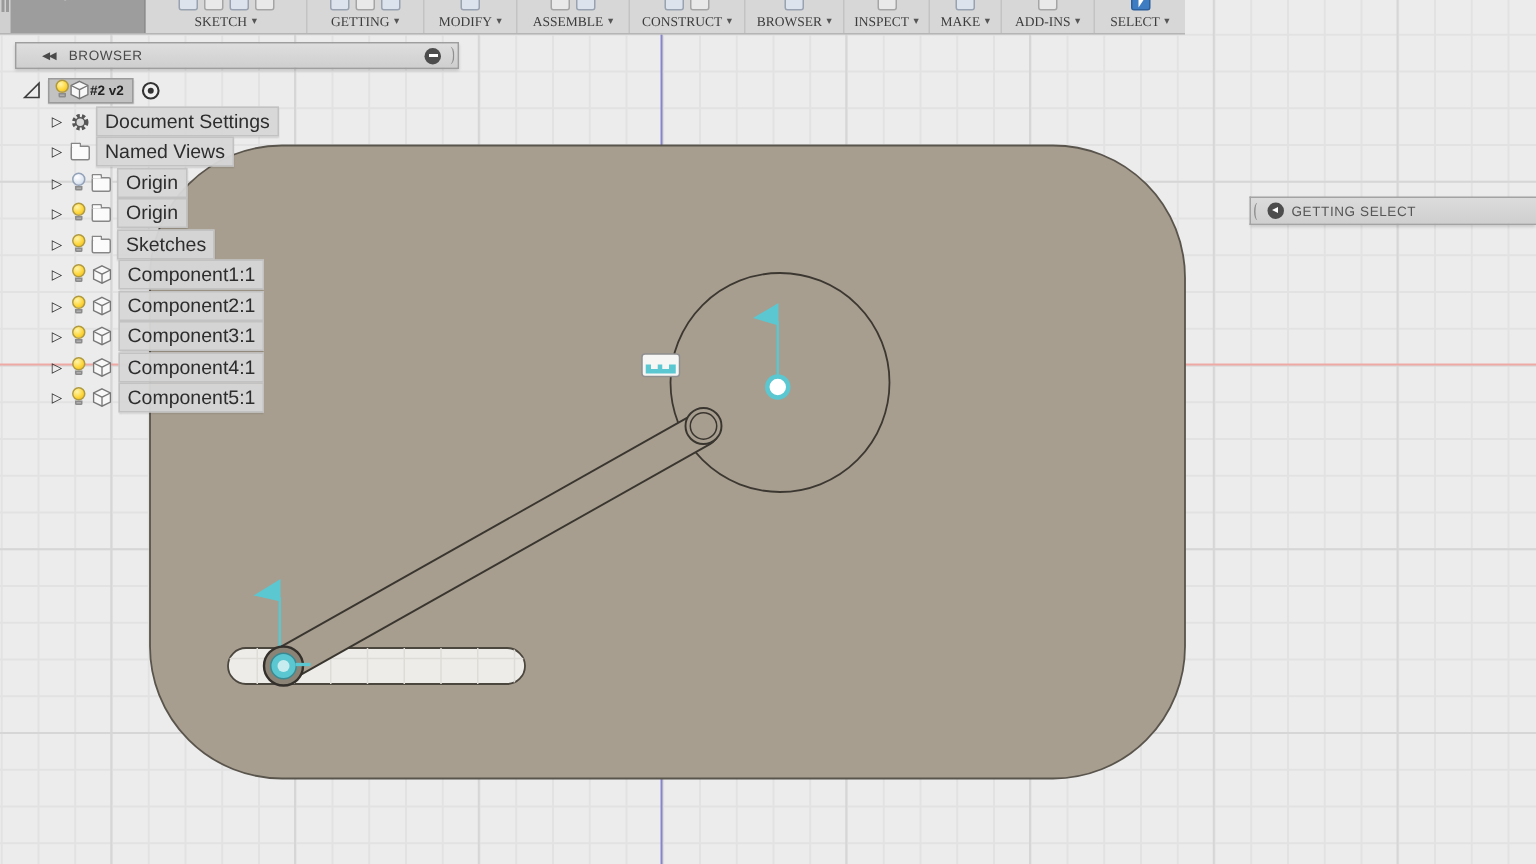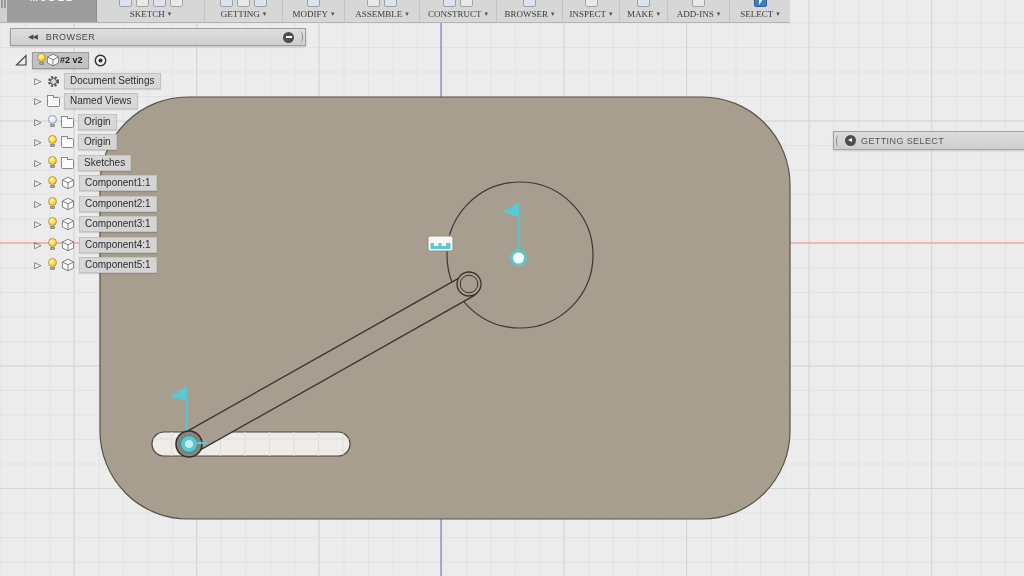--- a/index.html
+++ b/index.html
@@ -63,21 +63,21 @@
   .collapse-arrows { margin-left:17px; font-size:7px; color:#4a4a4a; letter-spacing:-1px; }
   .browser-title { margin-left:9px; font-size:9px; color:#4a4a4a; letter-spacing:.4px; flex:1; }
   .minus-circle { width:11px; height:11px; border-radius:50%; background:#4d4d4d; position:relative; margin-right:4px; flex:0 0 auto; }
   .minus-circle i { position:absolute; left:2.5px; top:4.8px; width:6px; height:1.6px; background:#fff; }
   .panel-handle-r { width:5px; height:12px; border-right:1.6px solid #8f8f8f; border-radius:0 60% 60% 0/0 50% 50% 0; margin-right:2px; }
 
   .trow { position:absolute; display:flex; align-items:center; gap:4px; height:16px; }
   .caret { font-size:9px; color:#2f2f2f; line-height:1; width:10px; text-align:center; }
   .tag {
     background:rgba(214,214,214,.96); border:1px solid #c2c2c2; padding:1px 5px 2px 5px;
-    font-size:10px; color:#2d2d2d; white-space:nowrap; box-shadow:0 1px 1px rgba(0,0,0,.12);
+    font-size:13px; color:#2d2d2d; white-space:nowrap; box-shadow:0 1px 1px rgba(0,0,0,.12);
   }
   .root-box {
     background:#c2c2c2; border:1px solid #9b9b9b; display:flex; align-items:center; gap:0;
     padding:1px 5px 1px 3px; height:17px; box-shadow:0 1px 1px rgba(0,0,0,.15);
   }
   .root-label { font-size:9px; font-weight:bold; color:#222; white-space:nowrap; }
   .bulbwrap { width:10px; height:14px; display:flex; flex-direction:column; align-items:center; }
   .bulb { width:9px; height:9px; border-radius:50%;
     background:radial-gradient(circle at 35% 30%, #fff4ae, #ffd83e 55%, #e7b31d); border:.5px solid #b09a40; }
   .bulb.off { background:radial-gradient(circle at 35% 30%, #ffffff, #dfe7f2 60%, #bccadf); border-color:#93a2b8; }

